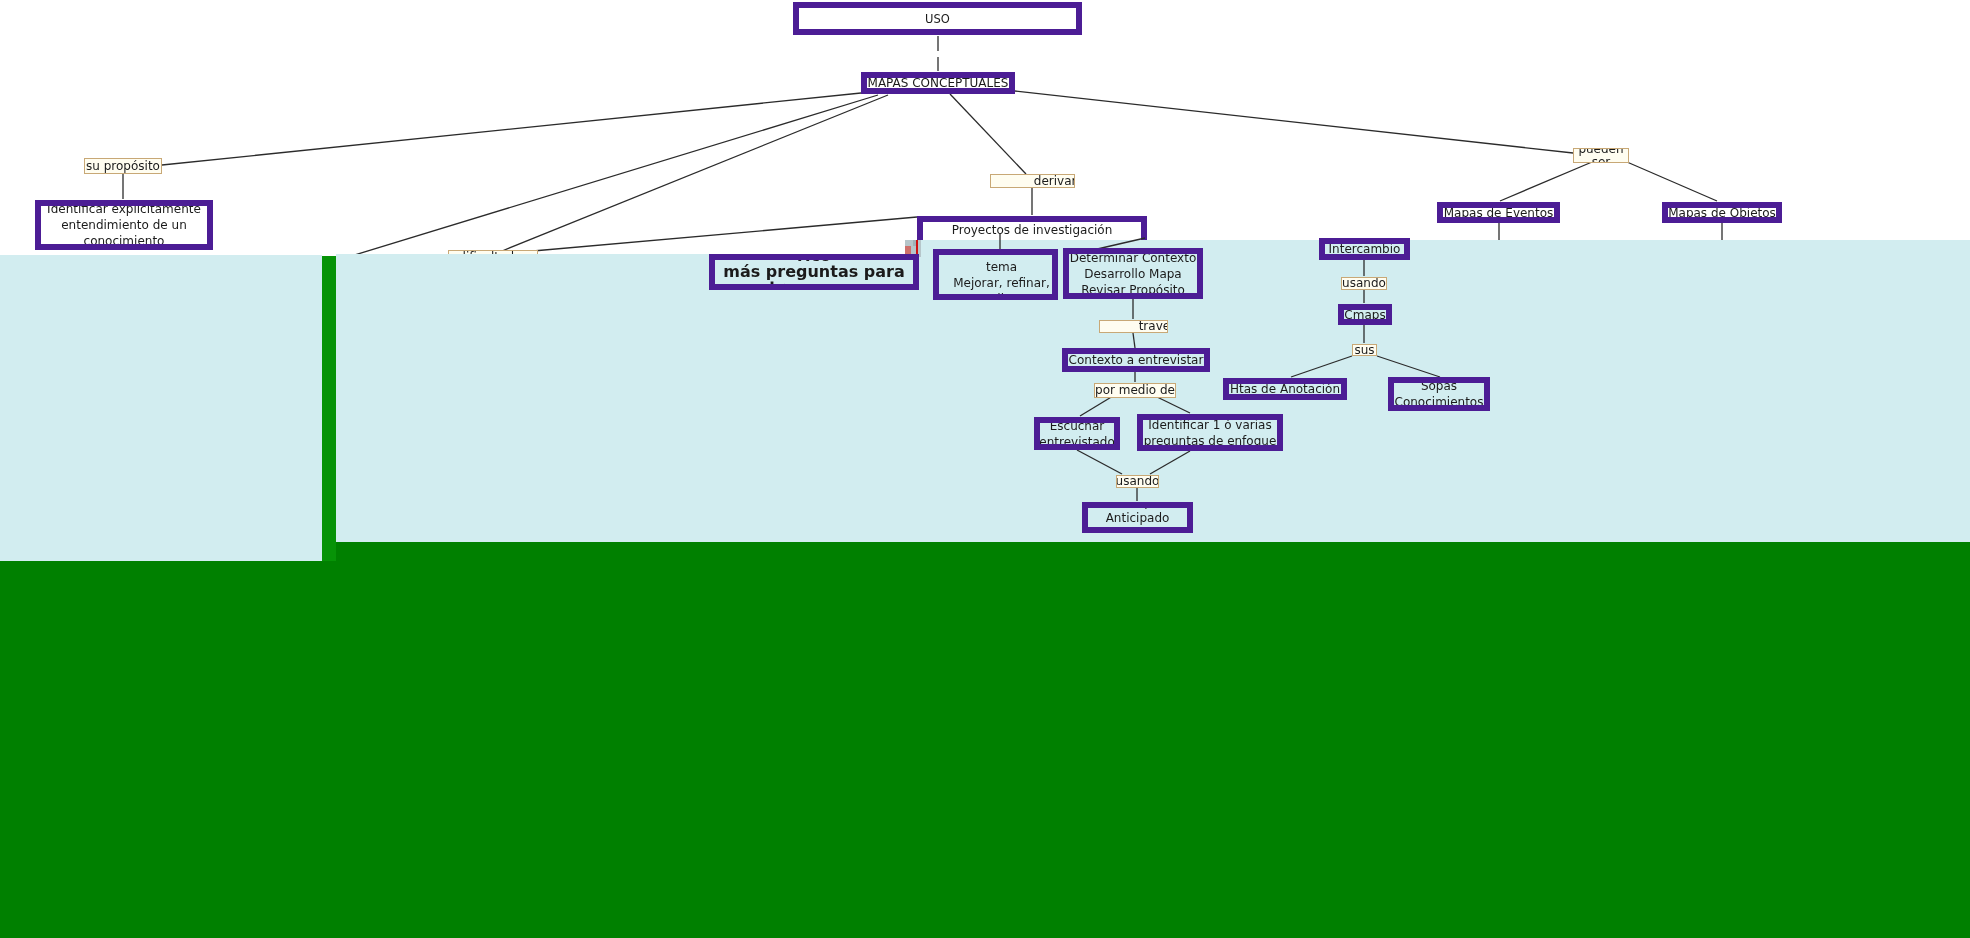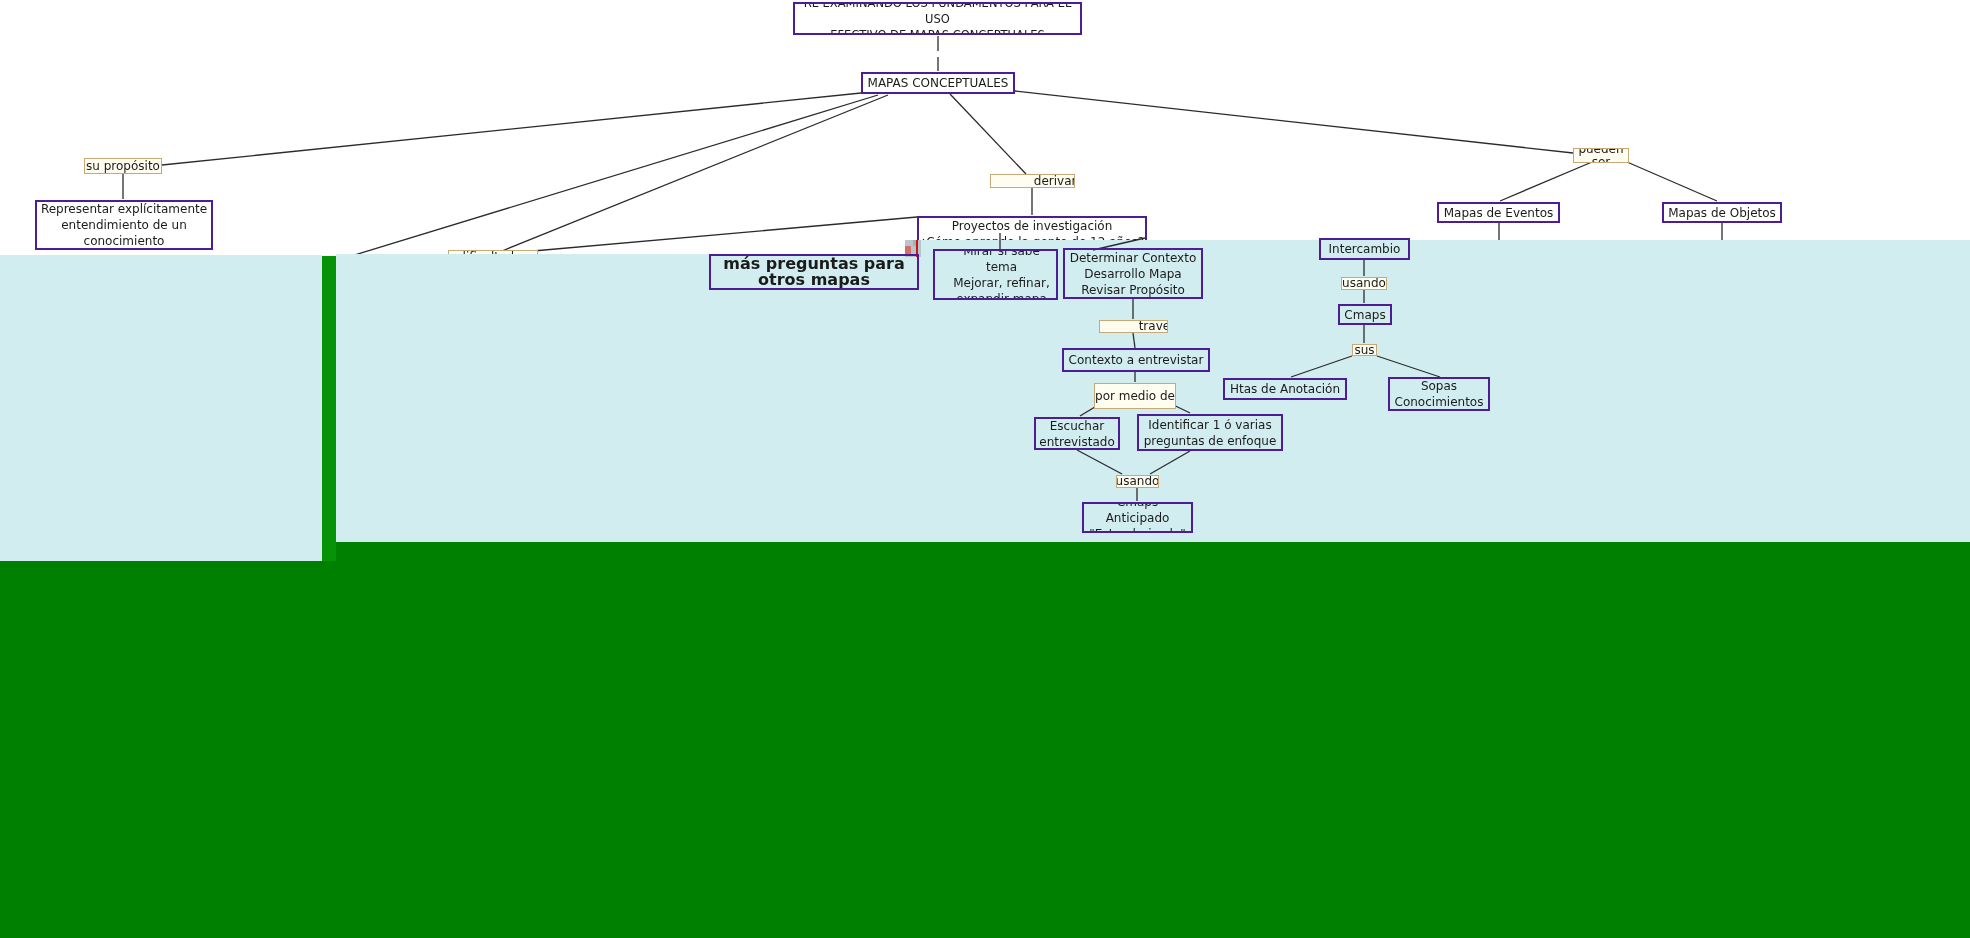--- a/index.html
+++ b/index.html
@@ -5,21 +5,21 @@
   html,body{margin:0;padding:0;background:#ffffff;}
   #stage{position:relative;width:1970px;height:938px;overflow:hidden;
          font-family:"DejaVu Sans","Liberation Sans",sans-serif;color:#1b1b1b;background:#ffffff;}
   .pane{position:absolute;}
   .cyan{background:#d2edf0;}
   .green{background:#008000;}
   .strip{background:#079307;}
   svg.layer{position:absolute;left:0;top:0;pointer-events:none;}
   .node{position:absolute;box-sizing:border-box;display:flex;align-items:center;justify-content:center;
         text-align:center;white-space:pre-line;line-height:16px;font-size:12px;overflow:hidden;}
-  .concept{border:2px solid #4c1d95;background:transparent;}
+  .concept{border:6px solid #4c1d95;background:transparent;}
   .linking{border:1px solid #c8a876;background:#fffdf0;line-height:13px;}
   .z-back{z-index:1;}
   .z-cover{z-index:2;}
   .z-front{z-index:4;}
   #handle{position:absolute;left:905px;top:240px;width:16px;height:17px;background:#b6c6ca;z-index:3;}
   #handle .mark{position:absolute;left:0;top:6px;width:6px;height:9px;background:#d4605a;opacity:.85;}
   #handle .mark2{position:absolute;left:8px;top:0;width:5px;height:6px;background:#9fb3b8;}
 </style>
 </head>
 <body>
@@ -43,21 +43,21 @@
       <line x1="1499" y1="222" x2="1499" y2="240"></line>
       <line x1="1722" y1="222" x2="1722" y2="240"></line>
     </g>
   </svg>
 
   <div id="back-nodes">
       <div class="node concept z-back" style="left: 793px; top: 2px; width: 289px; height: 33px; font-size: 11.5px;">RE EXAMINANDO LOS FUNDAMENTOS PARA EL USO
 EFECTIVO DE MAPAS CONCEPTUALES</div>
       <div class="node concept z-back" style="left: 861px; top: 72px; width: 154px; height: 22px; font-size: 12px;">MAPAS CONCEPTUALES</div>
       <div class="node linking z-back" style="left: 84px; top: 158px; width: 78px; height: 16px; font-size: 12px;">su propósito</div>
-      <div class="node concept z-back" style="left: 35px; top: 200px; width: 178px; height: 50px; font-size: 12px;">Representar explícitamente
+      <div class="node concept z-back" style="left: 35px; top: 200px; width: 178px; height: 50px; font-size: 12px;">Identificar explícitamente
 entendimiento de un
 conocimiento</div>
       <div class="node linking z-back" style="left: 990px; top: 174px; width: 85px; height: 14px; font-size: 12px; padding-left: 48px;">se derivan de</div>
       <div class="node concept z-back" style="left: 917px; top: 216px; width: 230px; height: 34px; font-size: 12px; align-items: flex-start;">Proyectos de investigación
 ¿Cómo aprende la gente de 12 años?</div>
       <div class="node linking z-back" style="left: 448px; top: 250px; width: 90px; height: 14px; font-size: 12px; align-items: flex-start;">dificultades en</div>
       <div class="node linking z-back" style="left: 1573px; top: 148px; width: 56px; height: 15px; font-size: 12px;">pueden ser</div>
       <div class="node concept z-back" style="left: 1437px; top: 202px; width: 123px; height: 21px; font-size: 12px;">Mapas de Eventos</div>
       <div class="node concept z-back" style="left: 1662px; top: 202px; width: 120px; height: 21px; font-size: 12px;">Mapas de Objetos</div>
     </div>
@@ -104,21 +104,21 @@
 expandir mapa</div>
       <div class="node concept z-front" style="left: 1063px; top: 248px; width: 140px; height: 51px; font-size: 12px;">Determinar Contexto
 Desarrollo Mapa
 Revisar Propósito</div>
       <div class="node concept z-front" style="left: 1319px; top: 238px; width: 91px; height: 22px; font-size: 12px;">Intercambio</div>
       <div class="node linking z-front" style="left: 1341px; top: 277px; width: 46px; height: 13px; font-size: 12px;">usando</div>
       <div class="node concept z-front" style="left: 1338px; top: 304px; width: 54px; height: 21px; font-size: 12px;">Cmaps</div>
       <div class="node linking z-front" style="left: 1352px; top: 344px; width: 25px; height: 12px; font-size: 12px;">sus</div>
       <div class="node linking z-front" style="left: 1099px; top: 320px; width: 69px; height: 13px; font-size: 12px; padding-left: 48px;">a traves de</div>
       <div class="node concept z-front" style="left: 1062px; top: 348px; width: 148px; height: 24px; font-size: 12px;">Contexto a entrevistar</div>
-      <div class="node linking z-front" style="left: 1094px; top: 383px; width: 82px; height: 26px; font-size: 12px;">por medio de</div>
+      <div class="node linking z-front" style="left: 1094px; top: 383px; width: 82px; height: 15px; font-size: 12px;">por medio de</div>
       <div class="node concept z-front" style="left: 1223px; top: 378px; width: 124px; height: 22px; font-size: 12px;">Htas de Anotación</div>
       <div class="node concept z-front" style="left: 1388px; top: 377px; width: 102px; height: 34px; font-size: 12px;">Sopas
 Conocimientos</div>
       <div class="node concept z-front" style="left: 1034px; top: 417px; width: 86px; height: 33px; font-size: 12px;">Escuchar
 entrevistado</div>
       <div class="node concept z-front" style="left: 1137px; top: 414px; width: 146px; height: 37px; font-size: 12px;">Identificar 1 ó varias
 preguntas de enfoque</div>
       <div class="node linking z-front" style="left: 1116px; top: 475px; width: 43px; height: 13px; font-size: 12px;">usando</div>
       <div class="node concept z-front" style="left: 1082px; top: 502px; width: 111px; height: 31px; font-size: 12px;">Cmaps Anticipado
 "Estandarizado"</div>

